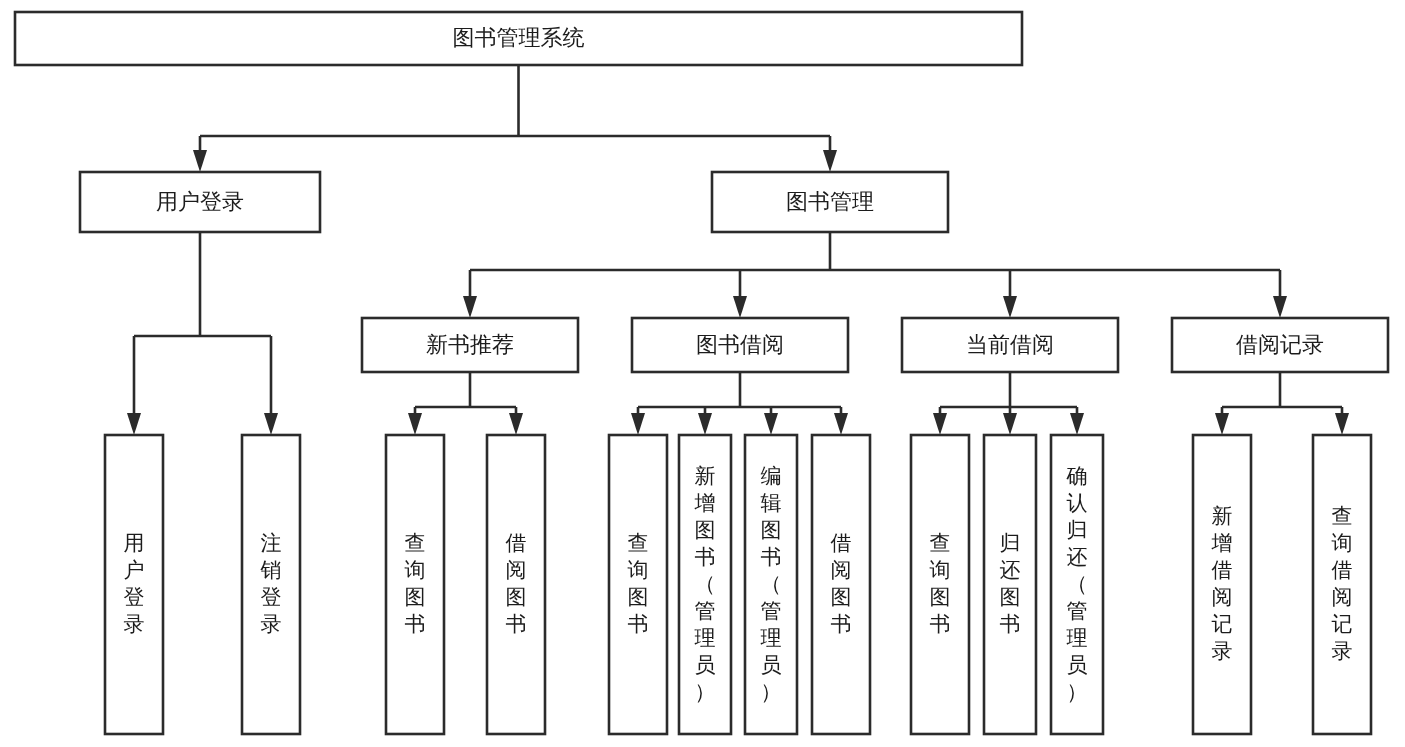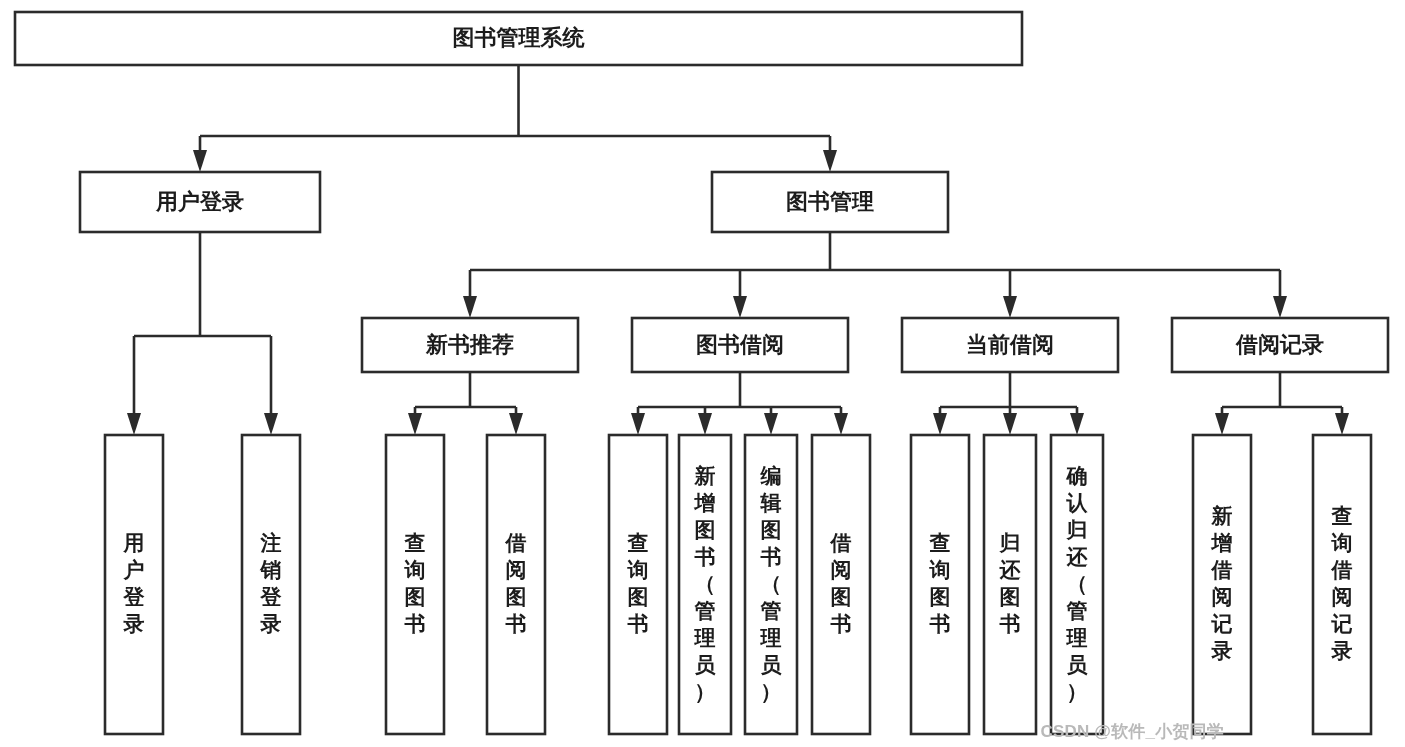--- a/index.html
+++ b/index.html
@@ -11,21 +11,20 @@
     width: 1405px;
     height: 747px;
     font-family: "Liberation Sans", "DejaVu Sans", sans-serif;
     overflow: hidden;
     position: relative;
   }
   #diagram-root {
     position: relative;
     width: 1232px;
     height: 747px;
-    font-weight: bold;
   }
   svg.diagram-canvas {
     position: absolute;
     top: 0;
     left: 0;
     width: 1405px;
     height: 747px;
     display: block;
   }
   .node-box {
@@ -214,14 +213,13 @@
       </g>
       <g>
         <rect class="node-box" x="1193" y="435" width="58" height="299"></rect>
         <text class="node-label v-label" x="1222" y="517"><tspan x="1222" dy="0">新</tspan><tspan x="1222" dy="27">增</tspan><tspan x="1222" dy="27">借</tspan><tspan x="1222" dy="27">阅</tspan><tspan x="1222" dy="27">记</tspan><tspan x="1222" dy="27">录</tspan></text>
       </g>
       <g>
         <rect class="node-box" x="1313" y="435" width="58" height="299"></rect>
         <text class="node-label v-label" x="1342" y="517"><tspan x="1342" dy="0">查</tspan><tspan x="1342" dy="27">询</tspan><tspan x="1342" dy="27">借</tspan><tspan x="1342" dy="27">阅</tspan><tspan x="1342" dy="27">记</tspan><tspan x="1342" dy="27">录</tspan></text>
       </g>
     </svg>
-  <div class="watermark">CSDN @软件_小贺同学</div>
 </div>
 
 </body></html>

